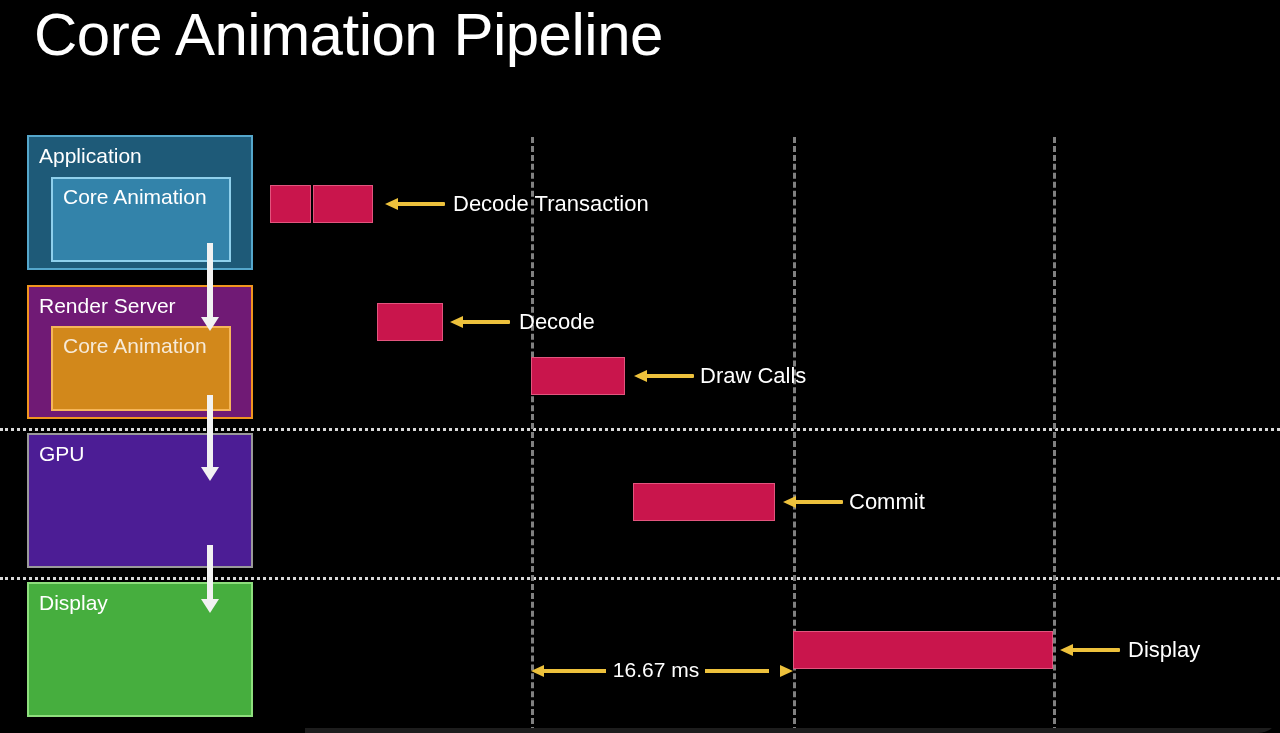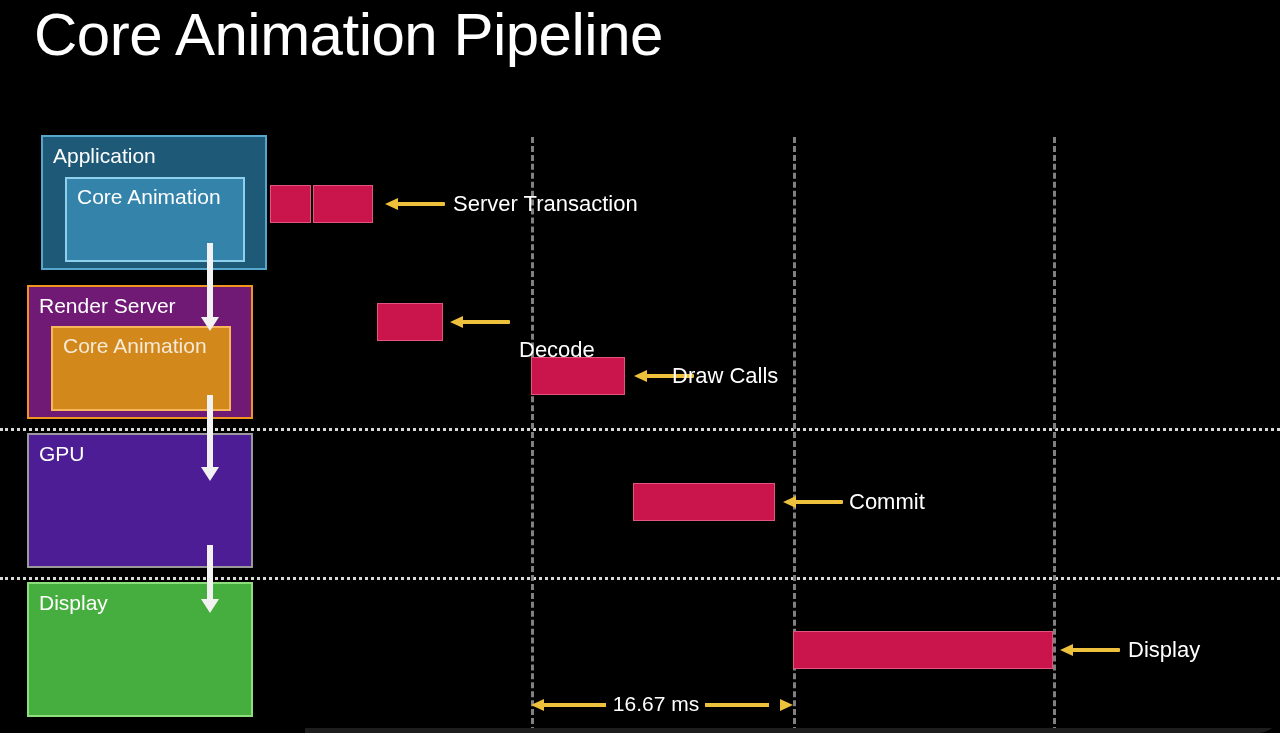--- a/index.html
+++ b/index.html
@@ -72,21 +72,21 @@
     left: 10px;
     top: 5px;
     font-size: 21px;
     line-height: 26px;
     color: #ffffff;
     font-weight: 400;
     white-space: nowrap;
   }
 
   #box-application {
-    left: 41px; top: 135px; width: 226px; height: 135px;
+    left: 27px; top: 135px; width: 226px; height: 135px;
     background: #1e5a78;
     border: 2px solid #55a7cc;
   }
   #inner-application {
     left: 22px; top: 40px; width: 180px; height: 85px;
     background: #3383aa;
     border: 2px solid #8fd0ec;
   }
   #box-render-server {
     left: 27px; top: 285px; width: 226px; height: 134px;
@@ -169,21 +169,21 @@
     line-height: 26px;
     color: #ffffff;
     white-space: nowrap;
     font-weight: 400;
   }
 
   
   #measure {
     position: absolute;
     left: 531px;
-    top: 694px;
+    top: 660px;
     width: 262px;
     height: 22px;
   }
   #measure .m-shaft-l, #measure .m-shaft-r {
     position: absolute;
     top: 9px;
     height: 4px;
     background: #edc13c;
   }
   #measure .m-shaft-l { left: 12px; width: 63px; }
@@ -277,33 +277,33 @@
   <div class="bar" style="left:313px; top:185px; width:60px;  height:38px;"></div>
   <div class="bar" style="left:377px; top:303px; width:66px;  height:38px;"></div>
   <div class="bar" style="left:531px; top:357px; width:94px;  height:38px;"></div>
   <div class="bar" style="left:633px; top:483px; width:142px; height:38px;"></div>
   <div class="bar" style="left:793px; top:631px; width:260px; height:38px;"></div>
 
   <div class="ann-arrow" style="left:385px; top:198px; width:60px;">
     <div class="a-head"></div>
     <div class="a-shaft" style="width:49px;"></div>
   </div>
-  <div class="ann-label" style="left:453px; top:191px;">Server Transaction</div>
+  <div class="ann-label" style="left:453px; top:191px;">Decode Transaction</div>
 
   <div class="ann-arrow" style="left:450px; top:316px; width:60px;">
     <div class="a-head"></div>
     <div class="a-shaft" style="width:49px;"></div>
   </div>
-  <div class="ann-label" style="left:519px; top:309px;margin-top:28px;">Decode</div>
+  <div class="ann-label" style="left:519px; top:309px;">Decode</div>
 
   <div class="ann-arrow" style="left:634px; top:370px; width:60px;">
     <div class="a-head"></div>
     <div class="a-shaft" style="width:49px;"></div>
   </div>
-  <div class="ann-label" style="left:672px; top:363px;text-align:center;">Draw Calls</div>
+  <div class="ann-label" style="left:700px; top:363px;text-align:center;">Draw Calls</div>
 
   <div class="ann-arrow" style="left:783px; top:496px; width:60px;">
     <div class="a-head"></div>
     <div class="a-shaft" style="width:49px;"></div>
   </div>
   <div class="ann-label" style="left:849px; top:489px;">Commit</div>
 
   <div class="ann-arrow" style="left:1060px; top:644px; width:60px;">
     <div class="a-head"></div>
     <div class="a-shaft" style="width:49px;"></div>

